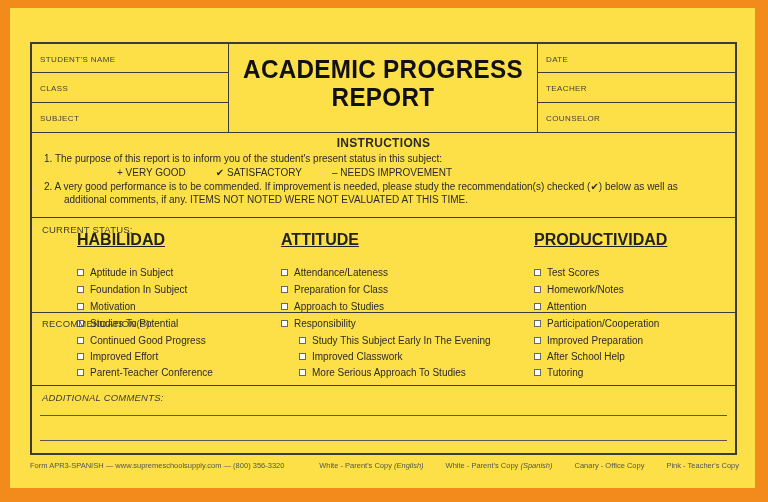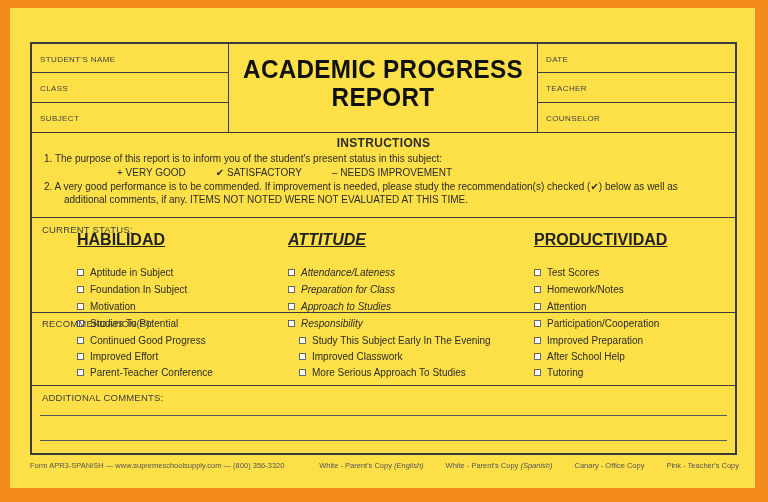--- a/index.html
+++ b/index.html
@@ -39,21 +39,21 @@
               text-align:left; color:#222; margin-bottom:15px; }
   .ck-item { display:flex; align-items:center; height:17px; font-size:10px; }
   .cb { display:inline-block; width:7px; height:7px; border:1px solid #666;
         background:#fff; margin-right:6px; flex:none; }
 
   .recs { height:73px; }
   .recs .sec-label { position:absolute; left:10px; top:5px; }
   .recs .col { top:19px; }
   .recs .ck-item { height:16px; }
 
-  .comments { height:54px; }
+  .comments { height:54px;font-style:italic; }
   .comments .sec-label { position:absolute; left:10px; top:6px; }
   .cmt-line { position:absolute; left:8px; right:8px; border-top:1.5px solid #555; }
 
   
   .footer { position:absolute; left:20px; right:16px; top:453px; display:flex;
             justify-content:space-between; font-size:7.5px; color:#555; }
   .copies { display:flex; gap:22px; }
   .copy-note { font-style:italic; }
 </style>
 </head>
@@ -123,21 +123,21 @@
           <div class="ck-item">
             <span class="cb"></span>
             <span>Motivation</span>
           </div>
           <div class="ck-item">
             <span class="cb"></span>
             <span>Studies To Potential</span>
           </div>
         </div>
 
-        <div class="col" style="left:256px; width:185px;font-style:italic;">
+        <div class="col" style="left:249px; width:185px;">
           <div class="col-head">ATTITUDE</div>
           <div class="ck-item">
             <span class="cb"></span>
             <span>Attendance/Lateness</span>
           </div>
           <div class="ck-item">
             <span class="cb"></span>
             <span>Preparation for Class</span>
           </div>
           <div class="ck-item">

